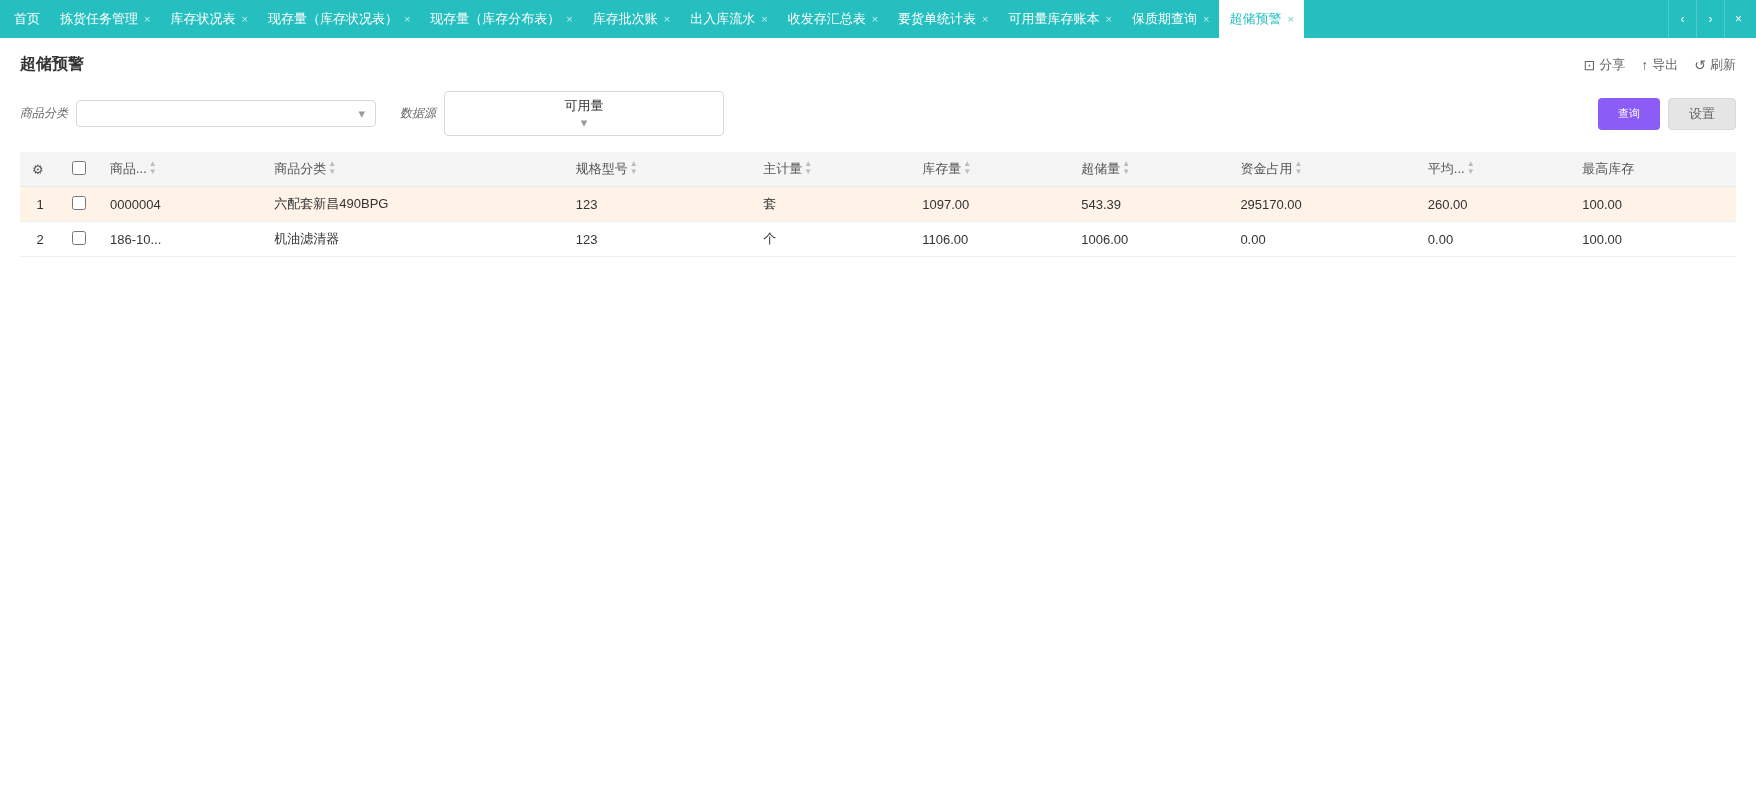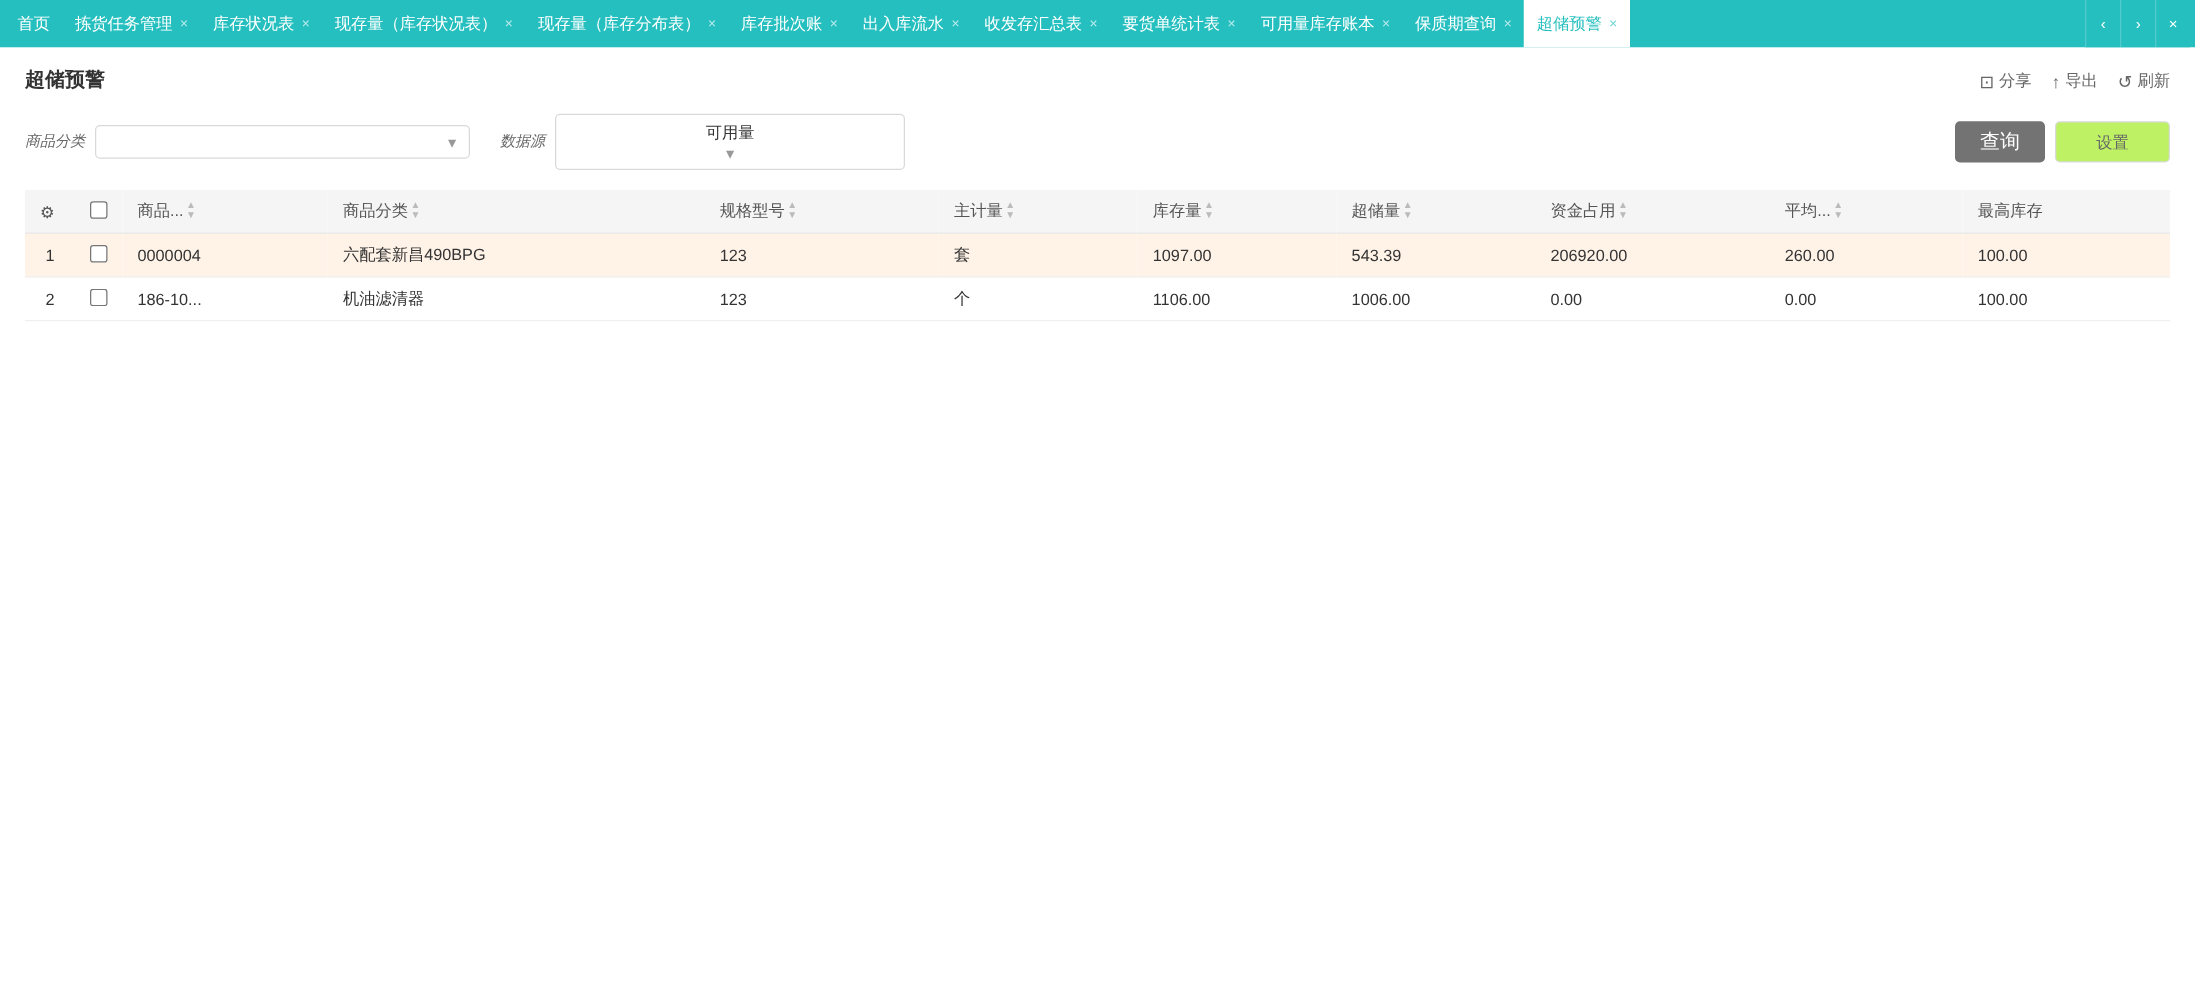--- a/index.html
+++ b/index.html
@@ -121,34 +121,34 @@
       font-size: 13px;
     }
     .filter-select .arrow { color: #999; }
 
     .filter-actions {
       margin-left: auto;
       display: flex;
       gap: 8px;
     }
     .btn-query {
-      background: #737373;
+      background: #8b5cf6;
       color: #fff;
       border: none;
       border-radius: 4px;
       padding: 6px 20px;
       cursor: pointer;
-      font-size: 16px;
+      font-size: 11px;
     }
     .btn-settings {
-      background: #bef264;
+      background: #e5e5e5;
       color: #666;
       border: 1px solid #d9d9d9;
       border-radius: 4px;
-      padding: 6px 32px;
+      padding: 6px 20px;
       cursor: pointer;
       font-size: 13px;
     }
 
     
     .data-table {
       width: 100%;
       border-collapse: collapse;
       font-size: 13px;
     }
@@ -397,21 +397,21 @@
       <td class="row-number">1</td>
       <td class="checkbox-cell">
         <input type="checkbox" style="">
       </td>
       <td>0000004</td>
       <td>六配套新昌490BPG</td>
       <td>123</td>
       <td>套</td>
       <td>1097.00</td>
       <td>543.39</td>
-      <td>206920.00</td>
+      <td>295170.00</td>
       <td>260.00</td>
       <td>100.00</td>
     </tr>
         <tr>
       <td class="row-number">2</td>
       <td class="checkbox-cell">
         <input type="checkbox" style="">
       </td>
       <td>186-10...</td>
       <td>机油滤清器</td>

